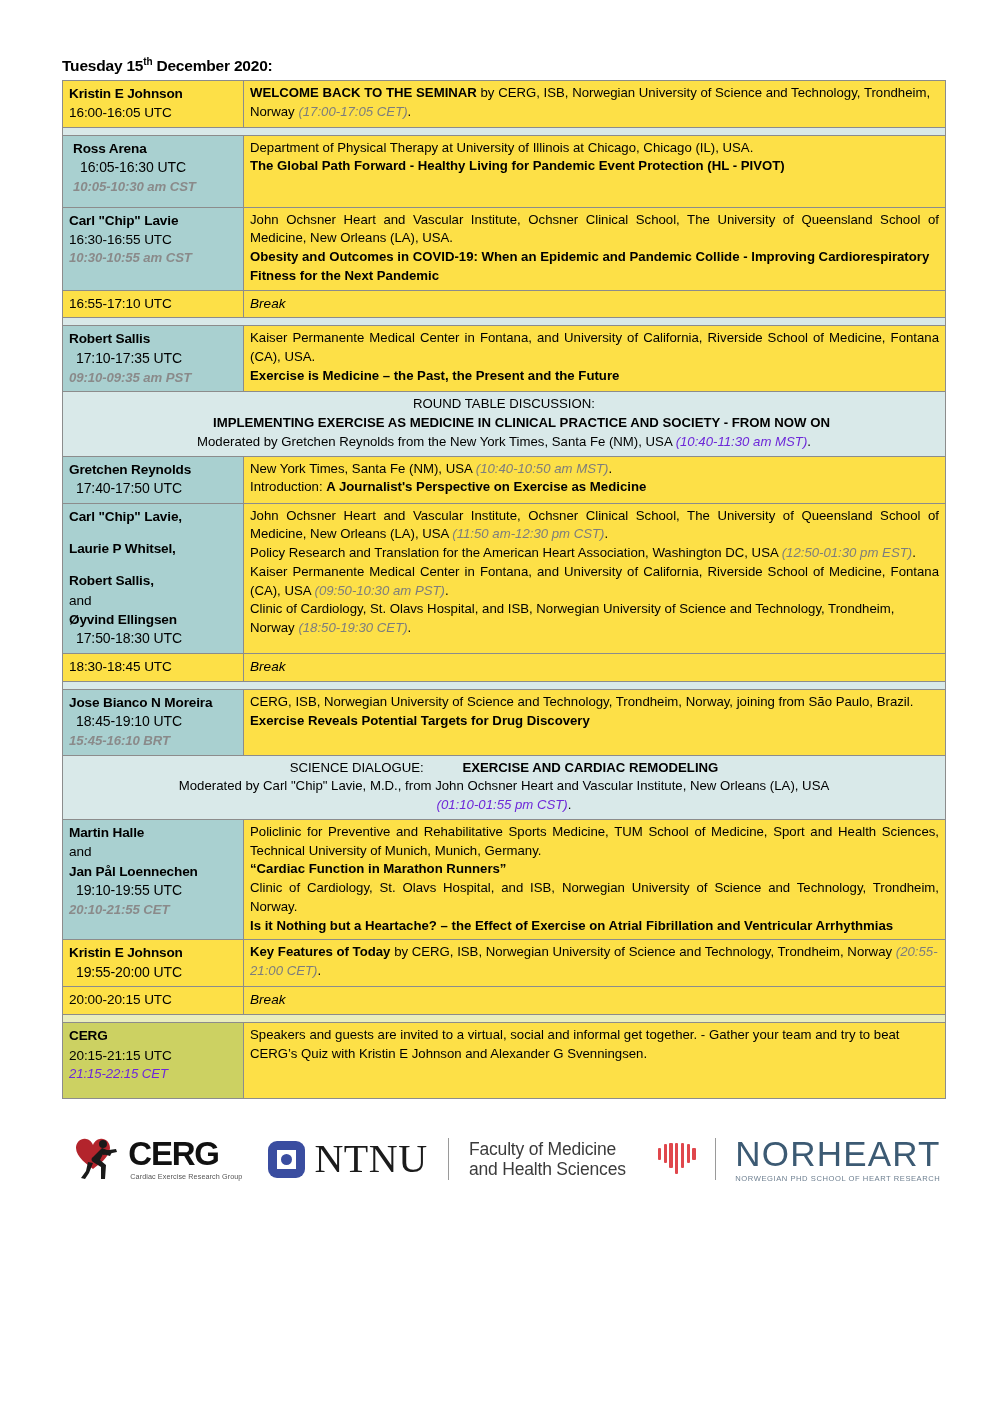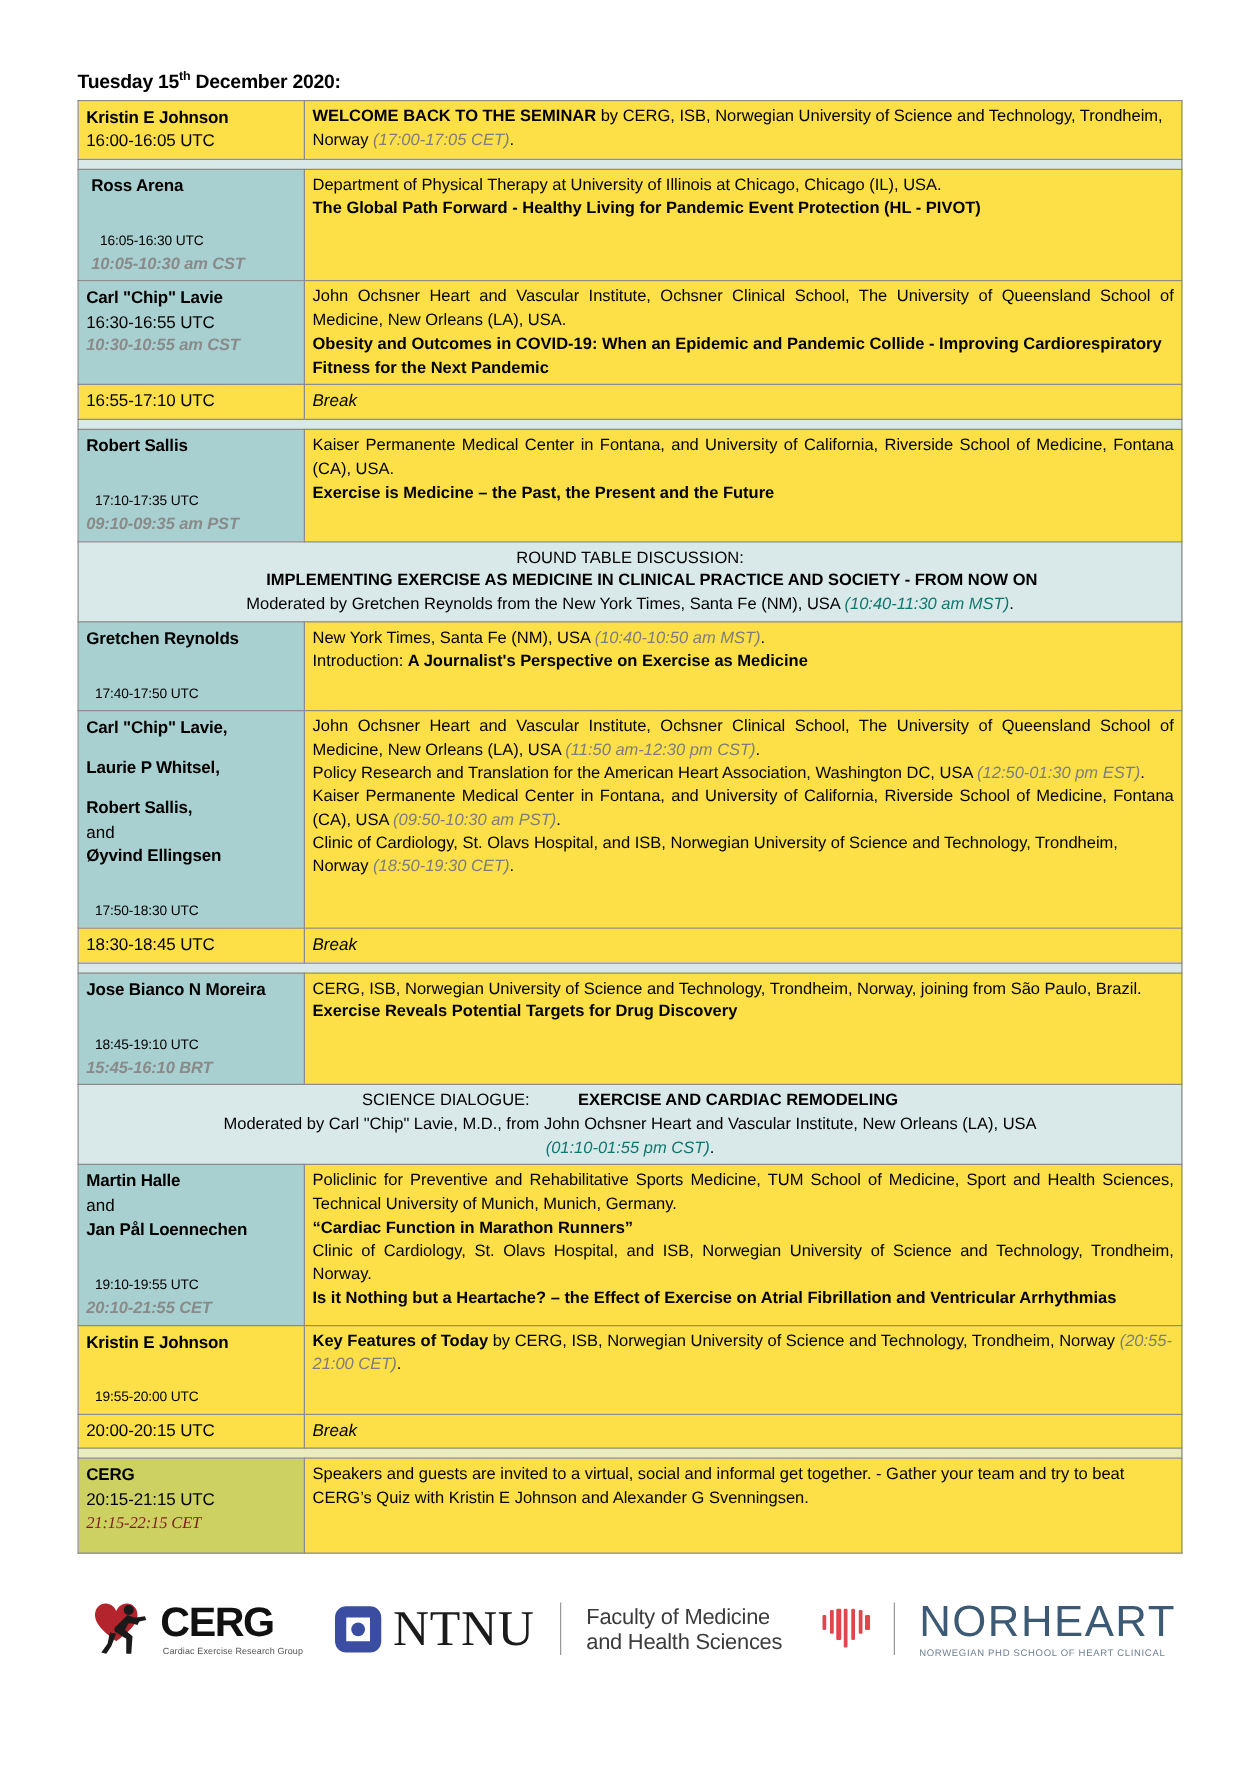--- a/index.html
+++ b/index.html
@@ -68,45 +68,43 @@
     letter-spacing: -0.15px;
     display: block;
   }
   .speaker .nm-plain {
     font-weight: normal;
     font-size: 13.6px;
     display: block;
   }
   .speaker .tm {
     display: block;
-    font-size: 11px;
+    font-size: 14px;
     padding-left: 7px;
     letter-spacing: -0.1px;
-    margin-top: 28px;
   }
   .speaker .tm-nopad {
     display: block;
     font-size: 13.6px;
     letter-spacing: -0.1px;
   }
   .speaker .tz {
     display: block;
     font-style: italic;
     color: #8a8a8a;
     font-size: 13.2px;
     letter-spacing: -0.1px;
     font-weight: bold;
   }
   .speaker .tz-dark {
     display: block;
     font-style: italic;
-    color: #7f1d1d;
+    color: #6d28d9;
     font-size: 13.2px;
     letter-spacing: -0.1px;
-    font-family: Liberation Serif, serif;
   }
   .speaker .gap { display:block; height: 13px; }
 
   
   .content { text-align: justify; }
   .content .plain  { font-weight: normal; }
   .content .b      { font-weight: bold; }
   .content .it     { font-style: italic; color: #7d7d7d; }
   .content p { margin: 0; }
   .content p.last { text-align: left; }
@@ -118,21 +116,21 @@
     letter-spacing: -0.1px;
     padding: 3px 4px 4px 4px;
   }
   .block-center {
     text-align: center;
     font-size: 13.8px;
     line-height: 1.5;
     padding: 6px 8px 7px 8px;
   }
   .block-center .b { font-weight: bold; padding-left: 35px; }
-  .block-center .it { font-style: italic; color: #0f766e; }
+  .block-center .it { font-style: italic; color: #6d28d9; }
   .break-txt { font-style: italic; font-size: 13.6px; }
 
   
   .footer {
     margin-top: 18px;
     height: 84px;
     display: flex;
     align-items: center;
     justify-content: center;
     gap: 26px;
@@ -433,18 +431,18 @@
         <i style="height:19px;margin-top:1px"></i>
         <i style="height:25px;margin-top:0px"></i>
         <i style="height:31px;margin-top:0px"></i>
         <i style="height:25px;margin-top:0px"></i>
         <i style="height:19px;margin-top:1px"></i>
         <i style="height:12px;margin-top:5px"></i>
       </div>
       <div class="divider-bar"></div>
       <div class="norheart-text-wrap">
         <div class="norheart-word">NORHEART</div>
-        <div class="norheart-sub">NORWEGIAN PHD SCHOOL OF HEART CLINICAL</div>
+        <div class="norheart-sub">NORWEGIAN PHD SCHOOL OF HEART RESEARCH</div>
       </div>
     </div>
 
   </div>
 </div>
 
 </body></html>

